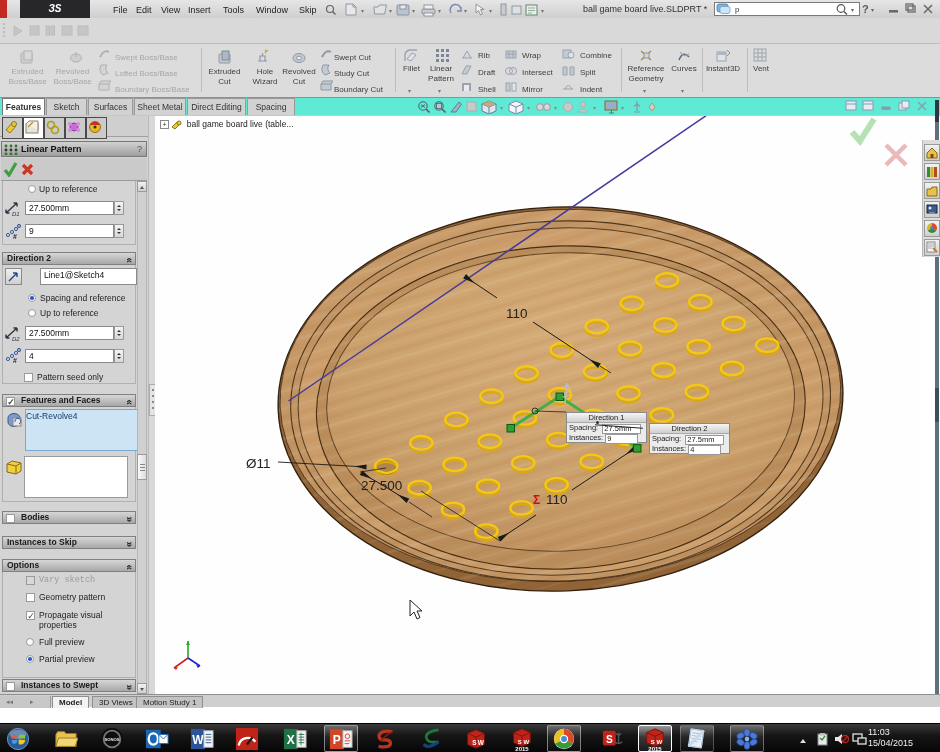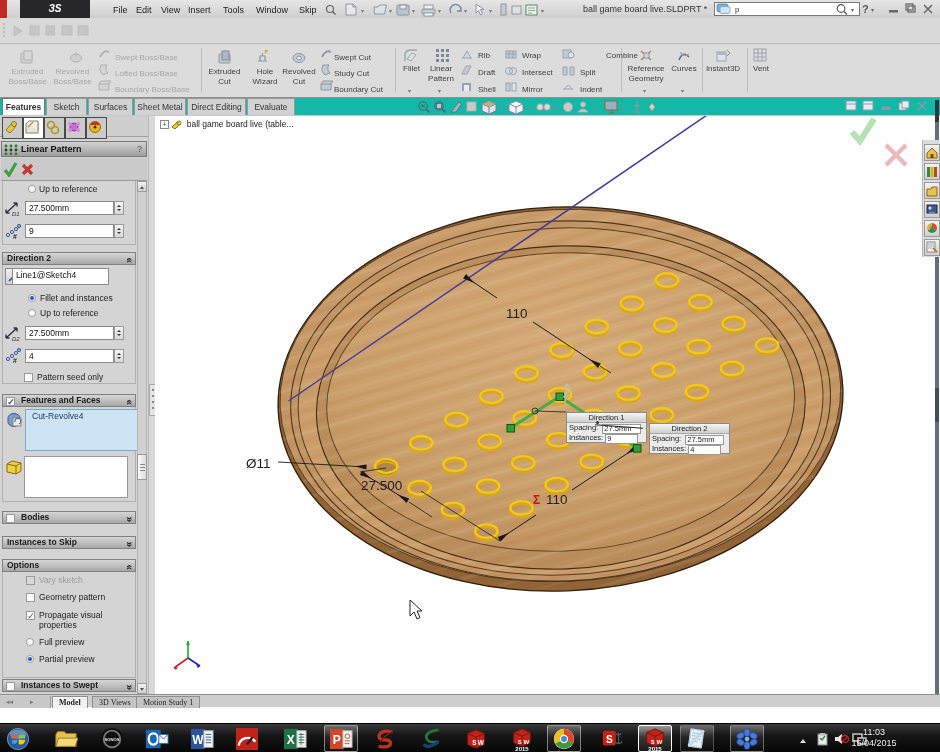--- a/index.html
+++ b/index.html
@@ -16,52 +16,52 @@
 
 #ribbon{left:0;top:44px;width:940px;height:54px;background:#dcdcdc;border-bottom:1px solid #909090;box-sizing:border-box;}
 .rsep{position:absolute;top:4px;width:1px;height:44px;background:#bdbdbd;}
 .blab{position:absolute;text-align:center;font-size:8px;line-height:9.5px;color:#3e3e3e;white-space:pre;}
 .blab.dis{color:#a6a6a6;}
 .slab{position:absolute;font-size:8px;color:#3e3e3e;white-space:nowrap;}
 .slab.dis{color:#a6a6a6;}
 .rico{position:absolute;}
 .dd{position:absolute;font-size:6px;color:#777;}
 
-#tabrow{left:0;top:98px;width:940px;height:18px;background:#14b8a6;border-bottom:1px solid #c8c8c8;box-sizing:border-box;}
+#tabrow{left:0;top:98px;width:940px;height:18px;background:#5eead4;border-bottom:1px solid #c8c8c8;box-sizing:border-box;}
 .ftab{position:absolute;top:0;height:17px;line-height:17px;font-size:8.5px;text-align:center;color:#333;background:#d2d2d2;border:1px solid #999;border-bottom:none;box-sizing:border-box;}
 .ftab.act{background:#fff;font-weight:bold;border-color:#777;}
 
 #lpanel{left:0;top:116px;width:157px;height:578px;background:#d4d4d4;}
 .sechd{position:absolute;left:2px;width:134px;height:13px;background:linear-gradient(#d6d6d6,#a8a8a8);border:1px solid #808080;box-sizing:border-box;font-weight:bold;font-size:8.5px;color:#1a1a1a;line-height:11px;padding-left:4px;}
 .chev{position:absolute;right:4px;top:1px;font-size:10px;color:#222;letter-spacing:-1.5px;transform:rotate(90deg);}
 .inpt{position:absolute;background:#fff;border:1px solid #8a8a8a;box-sizing:border-box;font-size:8.5px;color:#111;padding:1px 0 0 3px;}
 .spin{position:absolute;width:10px;background:linear-gradient(#f4f4f4,#d8d8d8);border:1px solid #9a9a9a;box-sizing:border-box;}
 .spin:before{content:"";position:absolute;left:1.8px;top:1.2px;border:2.1px solid transparent;border-bottom:2.8px solid #333;}
 .spin:after{content:"";position:absolute;left:1.8px;bottom:1.2px;border:2.1px solid transparent;border-top:2.8px solid #333;}
 .rad{position:absolute;width:8px;height:8px;border-radius:50%;background:#fdfdfd;border:1px solid #9a9a9a;box-sizing:border-box;}
 .rad.on:before{content:"";position:absolute;left:1.2px;top:1.2px;width:3.6px;height:3.6px;border-radius:50%;background:#2a5bd7;}
 .cb{position:absolute;width:8.5px;height:8.5px;background:#fdfdfd;border:1px solid #9a9a9a;box-sizing:border-box;}
 .cb.on:before{content:"\2713";position:absolute;left:0.2px;top:-1.5px;font-size:9px;color:#444;}
 .lbl{position:absolute;font-size:8.5px;color:#1c1c1c;white-space:nowrap;}
-.lbl.dis{color:#9b9b9b;}
+.lbl.dis{color:#9b9b9b;font-family:Liberation Mono, monospace;}
 
 .sbar{position:absolute;background:#dcdcdc;border:1px solid #b5b5b5;box-sizing:border-box;}
 
 #viewport{left:155px;top:116px;width:767px;height:578px;background:#fefefe;overflow:hidden;}
 
 .callout{position:absolute;background:#ebebeb;border:1px solid #8a8a8a;box-sizing:border-box;font-size:7.5px;}
 .callout .ct{background:linear-gradient(#f5f5f5,#cfcfcf);text-align:center;height:9px;line-height:9px;border-bottom:1px solid #aaa;color:#222;}
 .callout .cr{height:10px;line-height:10px;padding-left:2px;color:#222;white-space:nowrap;}
 .cinp{display:inline-block;background:#fff;border:1px solid #999;height:8px;line-height:8px;vertical-align:top;margin-top:0.5px;padding-left:1px;}
 
 #rstrip{left:922px;top:140px;width:18px;height:117px;background:#dcdcda;border-left:1px solid #b8b8b8;box-sizing:border-box;}
 .rsbtn{position:absolute;left:1px;width:16px;height:17px;background:linear-gradient(#f2f2f2,#cfcfcf);border:1px solid #9a9a9a;box-sizing:border-box;}
 
 #btabs{left:0;top:694px;width:940px;height:13px;background:#cfcfcf;border-top:1px solid #8f8f8f;box-sizing:border-box;}
-.btab{position:absolute;top:1px;height:12px;line-height:11px;padding:0 6px;font-size:8px;color:#222;background:#c3c3c3;border:1px solid #8f8f8f;border-bottom:none;box-sizing:border-box;font-family:Liberation Serif, serif;}
+.btab{position:absolute;top:1px;height:12px;line-height:11px;padding:0 6px;font-size:8px;color:#222;background:#c3c3c3;border:1px solid #8f8f8f;border-bottom:none;box-sizing:border-box;}
 .btab.act{background:#f2f2f2;font-weight:bold;}
 
 #sbar{left:0;top:707px;width:940px;height:16px;background:#ececec;border-top:1px solid #a5a5a5;box-sizing:border-box;font-size:8px;color:#222;}
 
 #taskbar{left:0;top:723px;width:940px;height:29px;background:linear-gradient(#3a3a3c,#161617 40%,#060607);border-top:1px solid #000;box-sizing:border-box;}
 .tkico{position:absolute;top:3px;width:24px;height:24px;}
 .tkframe{position:absolute;top:1px;width:34px;height:27px;background:linear-gradient(rgba(255,255,255,.28),rgba(255,255,255,.08) 45%,rgba(255,255,255,.02));border:1px solid rgba(255,255,255,.45);border-radius:2px;box-sizing:border-box;}
 </style></head>
 <body>
 <div id="app">
@@ -260,21 +260,21 @@
 <div class="slab" style="left:522px;top:24px">Intersect</div>
 <svg class="rico" style="left:505px;top:37px" width="12" height="11">
         <rect x="1" y="2" width="4" height="8" fill="#c4cad2" stroke="#9aa4b0"></rect>
         <rect x="7" y="2" width="4" height="8" fill="#e4e6e8" stroke="#9aa4b0"></rect>
       </svg>
 <div class="slab" style="left:522px;top:41px">Mirror</div>
 <svg class="rico" style="left:562px;top:5px" width="13" height="11">
         <rect x="1" y="1" width="8" height="8" fill="#c4cad2" stroke="#9aa4b0"></rect>
         <circle cx="9" cy="6" r="3" fill="#dfe3e8" stroke="#9aa4b0"></circle>
       </svg>
-<div class="slab" style="left:606px;top:7px">Combine</div>
+<div class="slab" style="left:580px;top:7px">Combine</div>
 <svg class="rico" style="left:562px;top:21px" width="13" height="11">
         <path d="M1 2 h4 v8 h-4z M8 2 h4 v8 h-4z" fill="#c4cad2" stroke="#9aa4b0"></path>
       </svg>
 <div class="slab" style="left:580px;top:24px">Split</div>
 <svg class="rico" style="left:562px;top:37px" width="13" height="11">
         <path d="M1 8 h10 M3 8 q3 -7 7 0" fill="none" stroke="#9aa4b0"></path>
       </svg>
 <div class="slab" style="left:580px;top:41px">Indent</div>
 
 <svg class="rico" style="left:639px;top:4px" width="15" height="15">
@@ -302,21 +302,21 @@
       </svg>
 <div class="blab" style="left:746px;top:20px;width:30px">Vent</div>
 </div>
 
 <div class="ab" id="tabrow">
 <div class="ftab act" style="left:2px;width:43px">Features</div>
 <div class="ftab" style="left:46px;width:41px">Sketch</div>
 <div class="ftab" style="left:88px;width:45px">Surfaces</div>
 <div class="ftab" style="left:134px;width:52px">Sheet Metal</div>
 <div class="ftab" style="left:187px;width:59px">Direct Editing</div>
-<div class="ftab" style="left:247px;width:48px">Evaluate</div>
+<div class="ftab" style="left:247px;width:48px">Spacing</div>
 <svg class="ab" style="left:415px;top:2px" width="250" height="14" viewBox="0 0 250 14">
 <g fill="none">
 <circle cx="8" cy="6" r="4.2" stroke="#55606e" stroke-width="1.1"></circle>
           <path d="M11 9 l3.5 3.5" stroke="#55606e" stroke-width="1.6"></path>
           <path d="M6 4.5 l4 3 M10 4.5 l-4 3" stroke="#55606e" stroke-width="0.9"></path>
 <circle cx="24" cy="6" r="4.2" stroke="#55606e" stroke-width="1.1"></circle>
           <path d="M27 9 l3.5 3.5" stroke="#55606e" stroke-width="1.6"></path>
           <rect x="21.5" y="3.5" width="5" height="5" fill="#b8c8da" stroke="#55606e" stroke-width="0.8"></rect>
 <path d="M36 12 L44 2 l2.5 2 L41 12z" fill="#9eb4c8" stroke="#5a6a7a" stroke-width="0.8"></path>
 <rect x="52" y="2" width="9" height="9" fill="#c9c9c9" stroke="#adadad"></rect>
@@ -448,23 +448,23 @@
       </svg>
 <div class="inpt" style="left:25px;top:108px;width:89px;height:14px">9</div>
 <div class="spin" style="left:114px;top:108px;height:14px"></div>
 
 <div class="sechd" style="top:136px">Direction 2<span class="chev">«</span></div>
 <div class="ab" style="left:2px;top:149px;width:134px;height:119px;border:1px solid #b0b0b0;border-top:none;box-sizing:border-box;background:#d4d4d4"></div>
 <div class="ab" style="left:5px;top:152px;width:17px;height:17px;background:linear-gradient(#f0f0f0,#cfcfcf);border:1px solid #8a8a8a;box-sizing:border-box"></div>
 <svg class="ab" style="left:8px;top:155px" width="11" height="11" viewBox="0 0 11 11">
         <path d="M1 10 L9 2 M9 2 l-4 0 M9 2 l0 4" stroke="#2a4a8a" stroke-width="1.5" fill="none"></path>
       </svg>
-<div class="inpt" style="left:12px;top:152px;width:97px;height:17px">Line1@Sketch4</div>
+<div class="inpt" style="left:40px;top:152px;width:97px;height:17px">Line1@Sketch4</div>
 <div class="rad on" style="left:28px;top:178px"></div>
-<div class="lbl" style="left:40px;top:177px">Fillet and instances</div>
+<div class="lbl" style="left:40px;top:177px">Spacing and reference</div>
 <div class="rad" style="left:28px;top:193px"></div>
 <div class="lbl" style="left:40px;top:192px">Up to reference</div>
 <svg class="ab" style="left:3px;top:209px" width="19" height="17" viewBox="0 0 19 17">
         <path d="M3 13 L14 3 M3 13 l3.5 0 M3 13 l0 -3.5 M14 3 l-3.5 0 M14 3 l0 3.5" stroke="#334" stroke-width="1.4" fill="none"></path>
         <text x="9" y="16" font-size="6" fill="#334" font-style="italic">D2</text>
       </svg>
 <div class="inpt" style="left:25px;top:210px;width:89px;height:14px">27.500mm</div>
 <div class="spin" style="left:114px;top:210px;height:14px"></div>
 <svg class="ab" style="left:4px;top:231px" width="18" height="16" viewBox="0 0 18 16">
         <g fill="none" stroke="#3a5a9a">
@@ -480,21 +480,21 @@
 <div class="cb" style="left:24px;top:257px"></div>
 <div class="lbl" style="left:37px;top:256px">Pattern seed only</div>
 
 <div class="sechd" style="top:278px"><span style="position:absolute;left:3px;top:2px" class="cb on"></span><span style="margin-left:14px">Features and Faces</span><span class="chev">«</span></div>
 <div class="ab" style="left:2px;top:291px;width:134px;height:95px;border:1px solid #b0b0b0;border-top:none;box-sizing:border-box;background:#d4d4d4"></div>
 <svg class="ab" style="left:5px;top:294px" width="18" height="18" viewBox="0 0 18 18">
         <path d="M3 8 a6 4.5 0 0 1 12 0 l0 4 a6 4.5 0 0 1 -12 0z" fill="#7a9ad0" stroke="#3a5a8a"></path>
         <rect x="8" y="8" width="8" height="8" fill="#e8e8e8" stroke="#888"></rect>
         <path d="M10 12 a3 3 0 1 1 4 2" fill="none" stroke="#3a5a8a"></path>
       </svg>
-<div class="ab" style="left:25px;top:293px;width:115px;height:42px;background:#cde4f5;border:1px solid #7aaad0;box-sizing:border-box;font-size:8.5px;color:#1a3a6a;padding:1px 0 0 6px">Cut-Revolve4</div>
+<div class="ab" style="left:25px;top:293px;width:115px;height:42px;background:#cde4f5;border:1px solid #7aaad0;box-sizing:border-box;font-size:8.5px;color:#1a3a6a;padding:1px 0 0 0">Cut-Revolve4</div>
 <svg class="ab" style="left:5px;top:342px" width="18" height="18" viewBox="0 0 18 18">
         <path d="M2 6 l5 -3 9 2 0 8 -5 3 -9 -2z" fill="#f0d040" stroke="#8a6a10"></path>
         <path d="M2 6 l9 2 5 -3 M11 8 v8" fill="none" stroke="#8a6a10"></path>
       </svg>
 <div class="ab" style="left:24px;top:340px;width:104px;height:42px;background:#fff;border:1px solid #9a9a9a;box-sizing:border-box"></div>
 
 <div class="sechd" style="top:395px"><span style="position:absolute;left:3px;top:2px" class="cb"></span><span style="margin-left:14px">Bodies</span><span class="chev">»</span></div>
 
 <div class="sechd" style="top:420px">Instances to Skip<span class="chev">»</span></div>
 
@@ -891,14 +891,14 @@
       </svg>
 <svg class="ab" style="left:834px;top:8px" width="15" height="14" viewBox="0 0 15 14">
         <path d="M1 5 h3 l4 -3 v10 l-4 -3 h-3z" fill="#e8e8e8"></path>
         <circle cx="11" cy="7" r="3.5" fill="none" stroke="#c02418" stroke-width="1.3"></circle>
         <path d="M8.8 9.5 L13.4 4.8" stroke="#c02418" stroke-width="1.3"></path>
       </svg>
 <svg class="ab" style="left:852px;top:8px" width="15" height="14" viewBox="0 0 15 14">
         <rect x="1" y="2" width="9" height="7" fill="none" stroke="#e0e0e0" stroke-width="1.3"></rect>
         <rect x="6" y="6" width="8" height="6" fill="#1a1a1a" stroke="#e0e0e0" stroke-width="1.3"></rect>
       </svg>
-<div class="ab" style="left:844px;top:3px;width:60px;text-align:center;color:#f0f0f0;font-size:9px;line-height:11px">11:03<br>15/04/2015</div>
+<div class="ab" style="left:868px;top:3px;width:60px;text-align:left;color:#f0f0f0;font-size:9px;line-height:11px">11:03<br>15/04/2015</div>
 </div>
 </div>
 </body></html>

